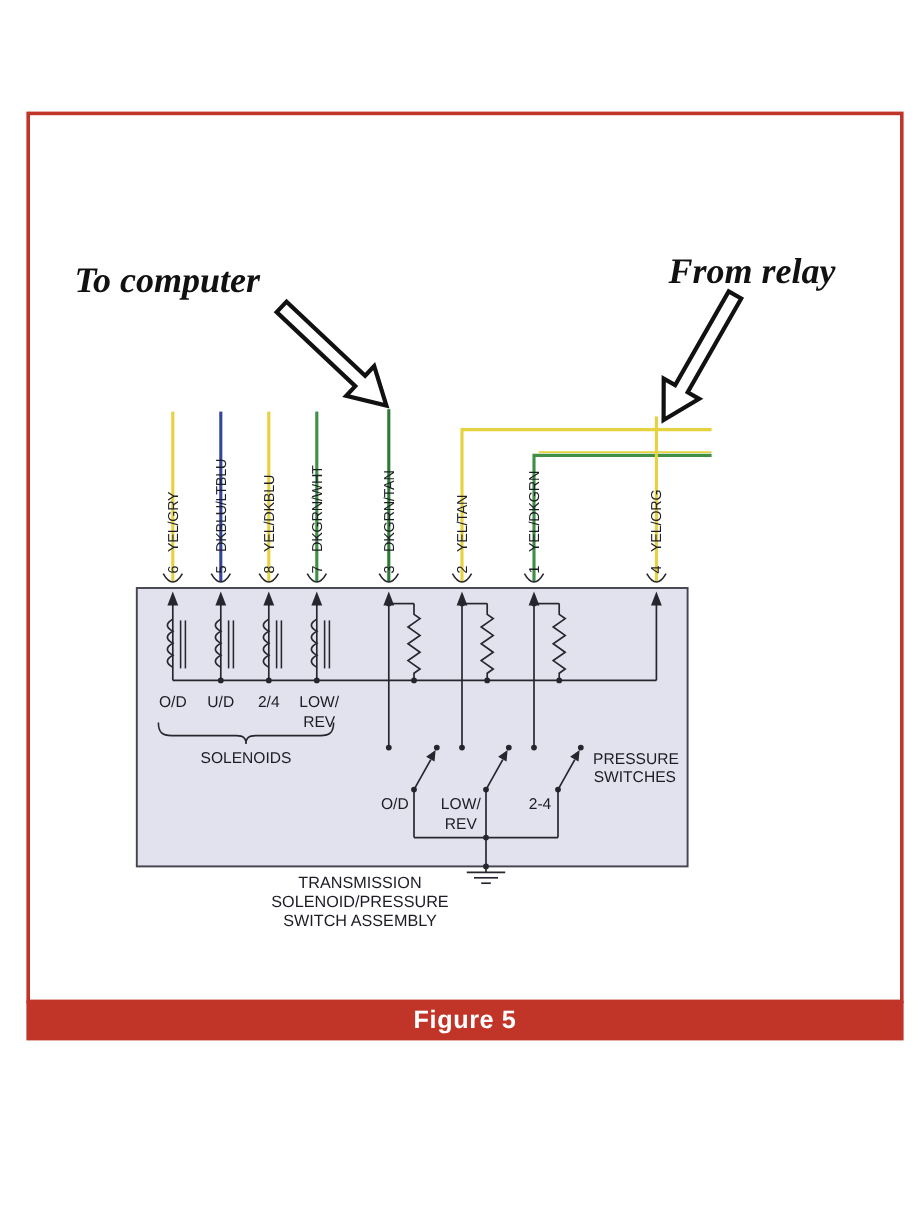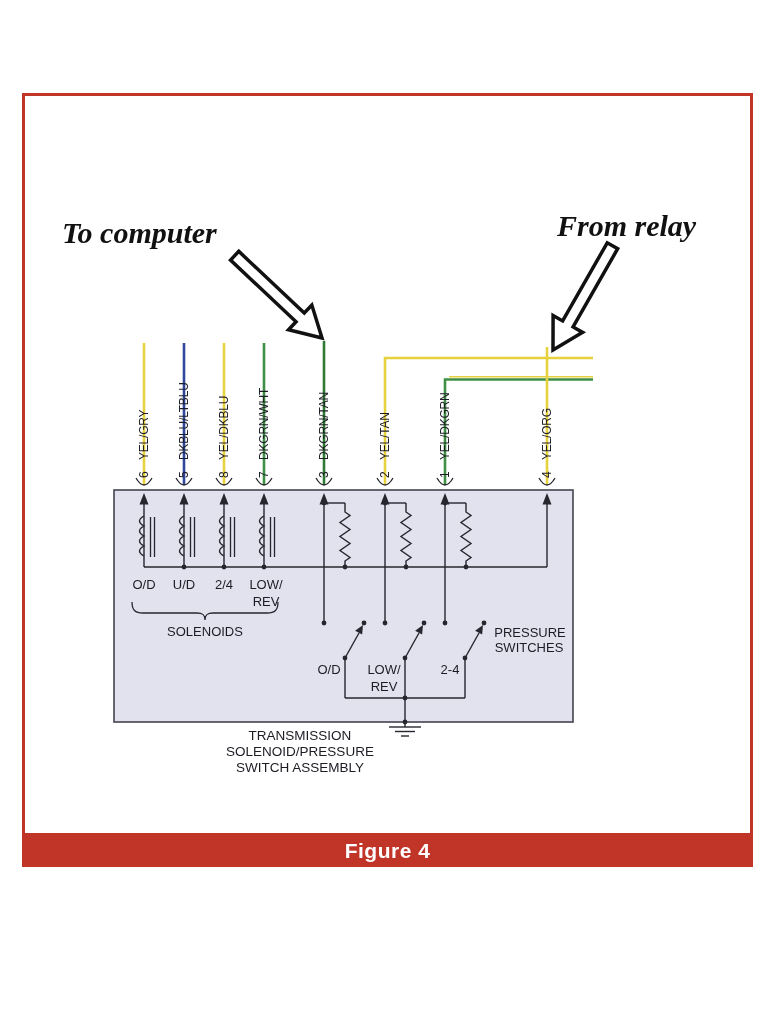--- a/index.html
+++ b/index.html
@@ -175,15 +175,15 @@
       <text class="cap" x="300" y="772" text-anchor="middle">SWITCH ASSEMBLY</text>
     </g>
 
     <text class="annot" x="62" y="243">To computer</text>
     <text class="annot" x="557" y="236">From relay</text>
     <use href="#bigarrow" transform="translate(322,338) rotate(43.3)"></use>
     <use href="#bigarrow" transform="translate(553,350) rotate(119.7)"></use>
   </svg>
 
   <div class="figure-bar">
-    <span>Figure 4</span>
+    <span>Figure 5</span>
   </div>
 </div>
 
 </body></html>

